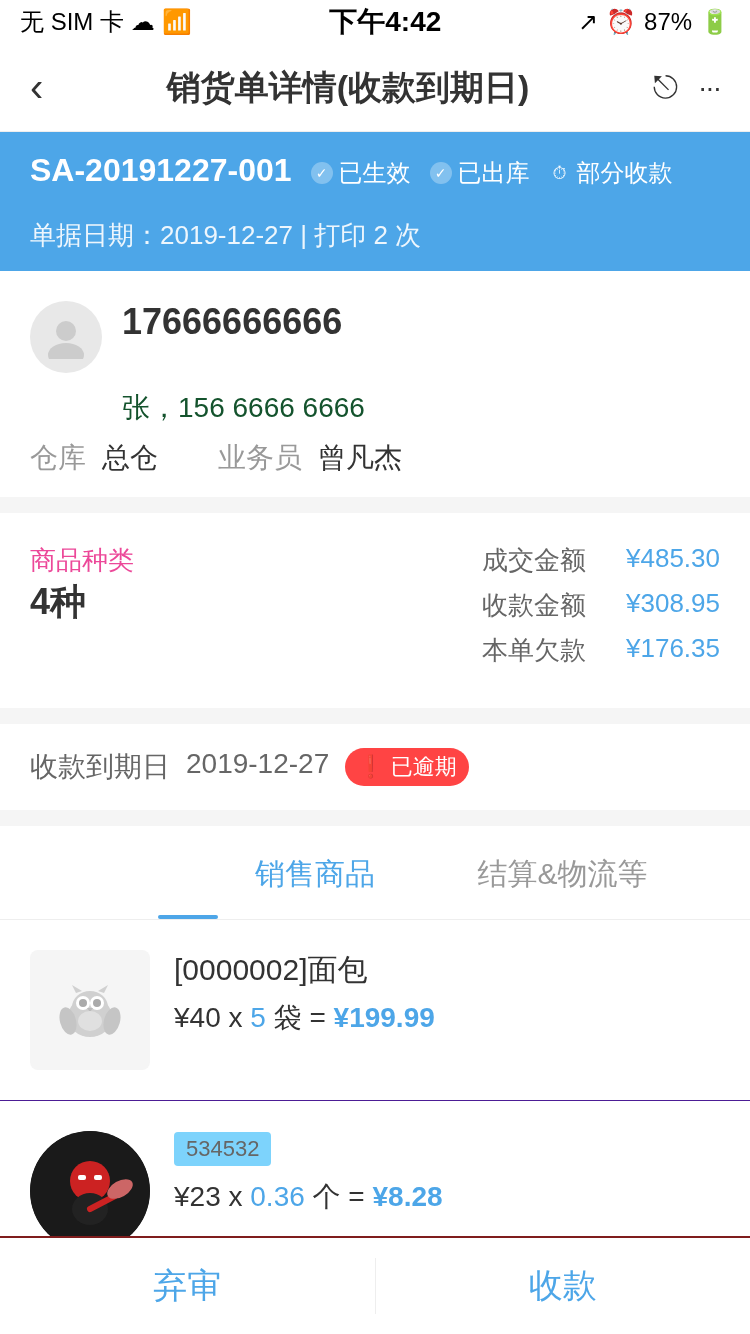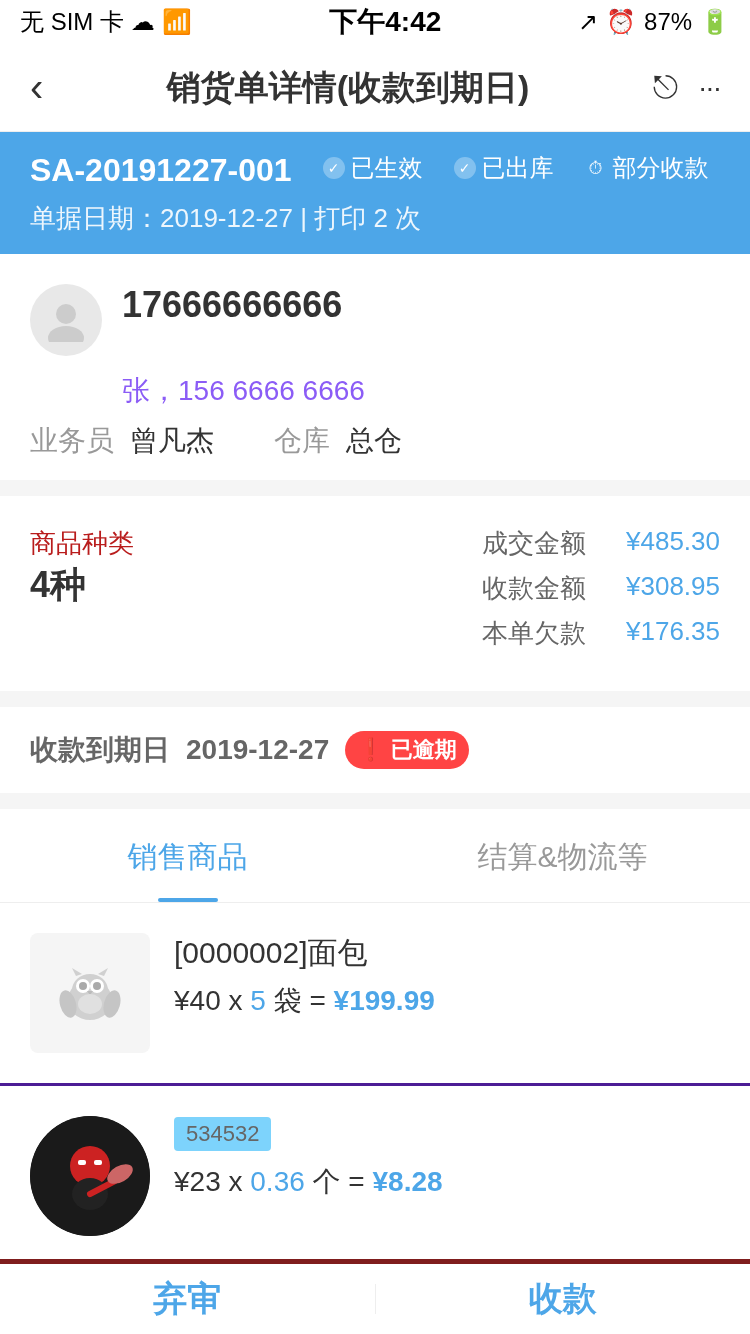--- a/index.html
+++ b/index.html
@@ -58,23 +58,23 @@
     }
 
     
     .order-header {
       background: #4da6e8;
       padding: 20px 30px 18px;
       color: #fff;
     }
     .order-header-top {
       display: flex;
-      align-items: flex-start;
-      gap: 31px;
-      margin-bottom: 12px;
+      align-items: flex-end;
+      gap: 19px;
+      margin-bottom: 29px;
     }
     .order-id {
       font-size: 32px;
       font-weight: bold;
       color: #fff;
     }
     .badge {
       display: flex;
       align-items: center;
       gap: 6px;
@@ -126,21 +126,21 @@
       color: #999;
       flex-shrink: 0;
     }
     .customer-name {
       font-size: 36px;
       font-weight: 600;
       color: #333;
     }
     .customer-info {
       font-size: 28px;
-      color: #8b5cf6;
+      color: #14532d;
       margin-bottom: 12px;
       padding-left: 92px;
     }
     .customer-meta {
       display: flex;
       gap: 60px;
       padding-left: 0;
       font-size: 28px;
       color: #666;
     }
@@ -155,21 +155,21 @@
     .summary-section {
       background: #fff;
       margin-top: 16px;
       padding: 30px 30px;
       display: flex;
       justify-content: space-between;
       align-items: flex-start;
     }
     .summary-left .label {
       font-size: 26px;
-      color: #b91c1c;
+      color: #ec4899;
     }
     .summary-left .value {
       font-size: 36px;
       font-weight: 600;
       color: #333;
     }
     .summary-right {
       text-align: right;
     }
     .summary-row {
@@ -181,25 +181,24 @@
     }
     .summary-row .label { color: #666; }
     .summary-row .amount { color: #4da6e8; font-weight: 500; }
 
     
     .due-section {
       background: #fff;
       margin-top: 16px;
       padding: 24px 30px;
       display: flex;
-      align-items: center;
+      align-items: flex-start;
       gap: 16px;
       font-size: 28px;
       color: #666;
-      font-weight: bold;
     }
     .overdue-badge {
       background: #ff4444;
       color: #fff;
       font-size: 22px;
       padding: 4px 12px;
       border-radius: 20px;
       display: flex;
       align-items: center;
       gap: 6px;
@@ -216,20 +215,21 @@
       flex: 1;
       text-align: center;
       padding: 28px 0 24px;
       font-size: 30px;
       color: #999;
       cursor: pointer;
       position: relative;
     }
     .tab.active {
       color: #4da6e8;
+      text-align: right;
     }
     .tab.active::after {
       content: '';
       position: absolute;
       bottom: 0;
       left: 50%;
       transform: translateX(-50%);
       width: 60px;
       height: 4px;
       background: #4da6e8;
@@ -238,21 +238,21 @@
 
     
     .products-section {
       background: #fff;
     }
     .product-item {
       display: flex;
       align-items: flex-start;
       gap: 24px;
       padding: 30px 30px;
-      border-bottom: 3px solid #4c1d95;
+      border-bottom: 1px solid #4c1d95;
     }
     .product-thumb {
       width: 120px;
       height: 120px;
       background: #f5f5f5;
       border-radius: 8px;
       flex-shrink: 0;
       display: flex;
       align-items: center;
       justify-content: center;
@@ -280,25 +280,24 @@
       color: #333;
     }
     .product-price .qty { color: #4da6e8; }
     .product-price .total { color: #4da6e8; font-weight: 600; }
 
     
     .bottom-bar {
       position: fixed;
       bottom: 0;
       width: 750px;
-      height: 75px;
-      background: #fff;
-      border-top: 5px solid #7f1d1d;
-      display: flex;
-      font-weight: bold;
+      height: 98px;
+      background: #fff;
+      border-top: 2px solid #7f1d1d;
+      display: flex;
     }
     .bottom-btn {
       flex: 1;
       display: flex;
       align-items: center;
       justify-content: center;
       font-size: 34px;
       cursor: pointer;
     }
     .bottom-btn.cancel { color: #4da6e8; }
@@ -362,26 +361,26 @@
       <svg width="44" height="44" viewBox="0 0 44 44" fill="none">
         <circle cx="22" cy="16" r="10" fill="#ccc"></circle>
         <ellipse cx="22" cy="40" rx="18" ry="12" fill="#ccc"></ellipse>
       </svg>
     </div>
     <div class="customer-name">17666666666</div>
   </div>
   <div class="customer-info">张，156 6666 6666</div>
   <div class="customer-meta">
     <div class="customer-meta-item">
+      <span class="meta-label">仓库</span>
+      <span class="meta-value">总仓</span>
+    </div>
+    <div class="customer-meta-item">
       <span class="meta-label">业务员</span>
       <span class="meta-value">曾凡杰</span>
-    </div>
-    <div class="customer-meta-item">
-      <span class="meta-label">仓库</span>
-      <span class="meta-value">总仓</span>
     </div>
   </div>
 </div>
 
 <div class="summary-section">
   <div class="summary-left">
     <div class="label">商品种类</div>
     <div class="value">4种</div>
   </div>
   <div class="summary-right">

